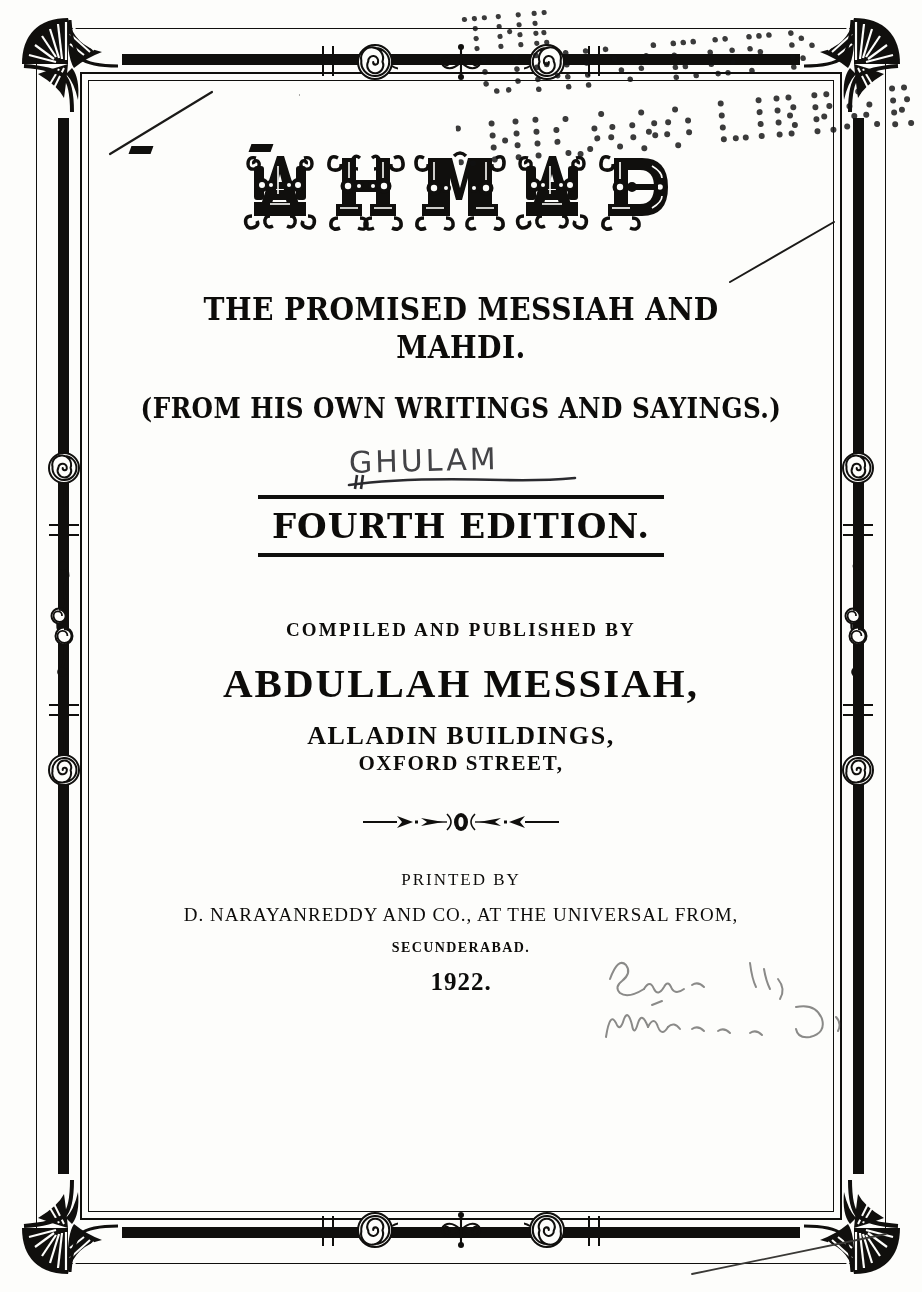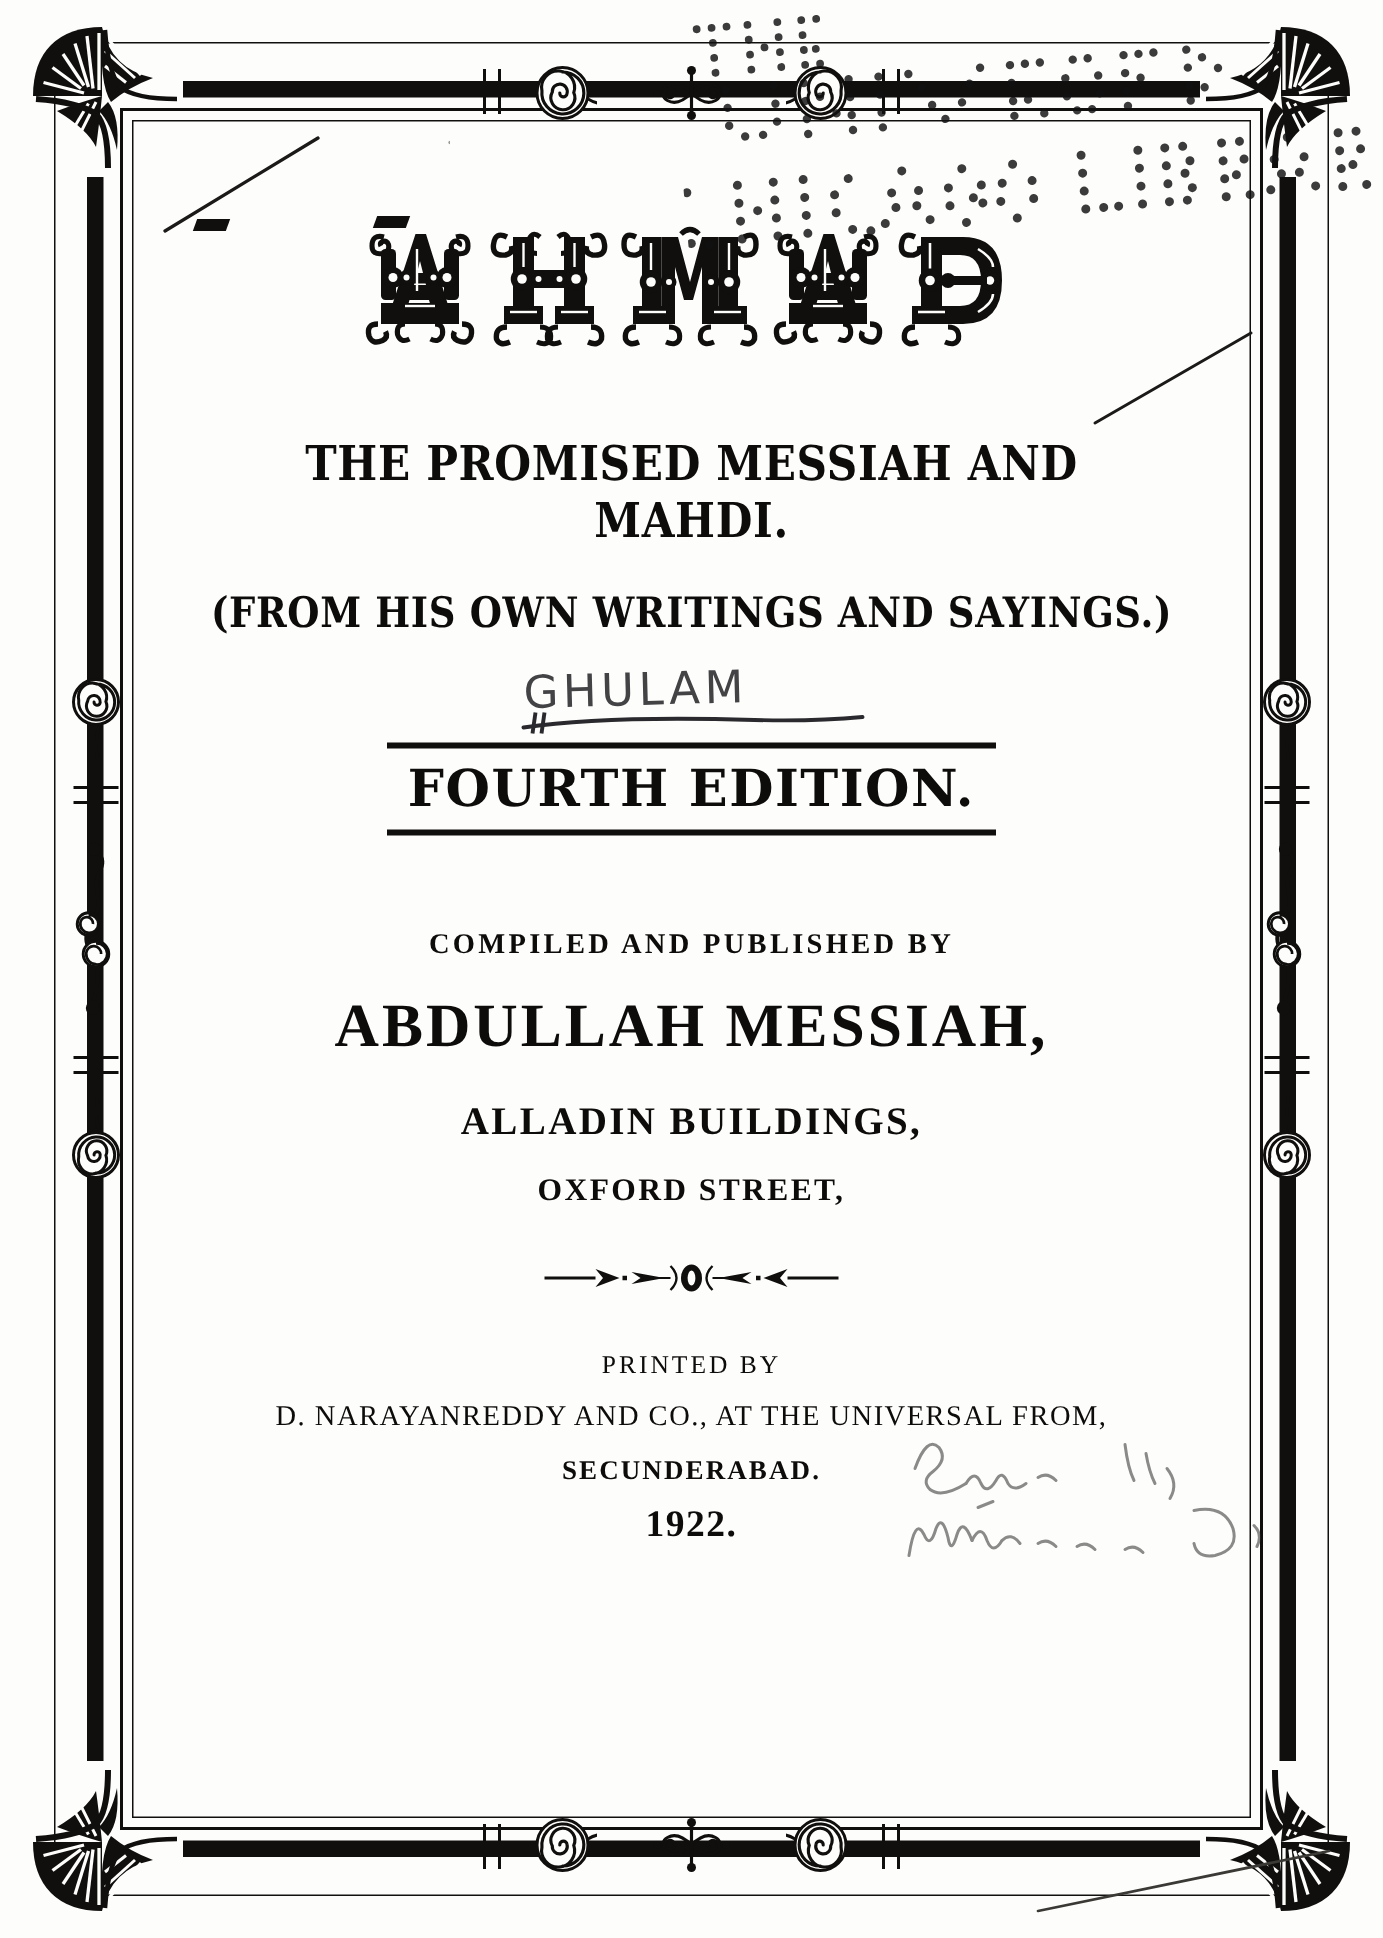--- a/index.html
+++ b/index.html
@@ -247,28 +247,27 @@
     font-weight: 700;
     font-size: 41px;
     letter-spacing: 2px;
     margin-top: 18px;
   }
   .addr-1 {
     font-family: "Liberation Serif", serif;
     font-weight: 700;
     font-size: 26px;
     letter-spacing: 1.6px;
-    margin-top: 26px;
+    margin-top: 14px;
   }
   .addr-2 {
     font-family: "Liberation Serif", serif;
     font-weight: 700;
     font-size: 21px;
     letter-spacing: 1.6px;
-    margin-top: 18px;
   }
   .addr-3 {
     font-family: "Liberation Serif", serif;
     font-weight: 700;
     font-size: 32px;
     letter-spacing: 1px;
     margin-top: 18px;
   }
 
   
@@ -288,21 +287,21 @@
   }
   .printer-line {
     font-family: "Liberation Serif", serif;
     font-size: 19px;
     letter-spacing: 1px;
     margin-top: 14px;
   }
   .printer-city {
     font-family: "Liberation Serif", serif;
     font-weight: 700;
-    font-size: 18px;
+    font-size: 14px;
     letter-spacing: 1.4px;
     margin-top: 14px;
   }
   .printer-year {
     font-family: "Liberation Serif", serif;
     font-weight: 700;
     font-size: 25px;
     letter-spacing: 1px;
     margin-top: 12px;
   }

